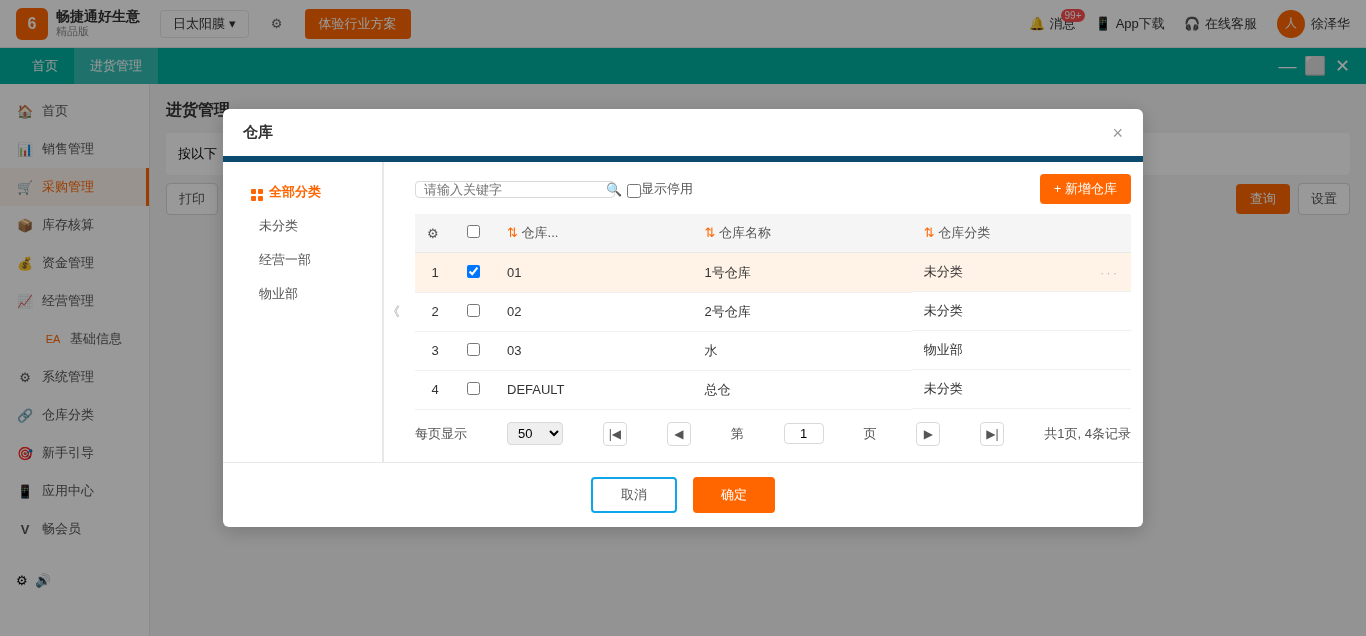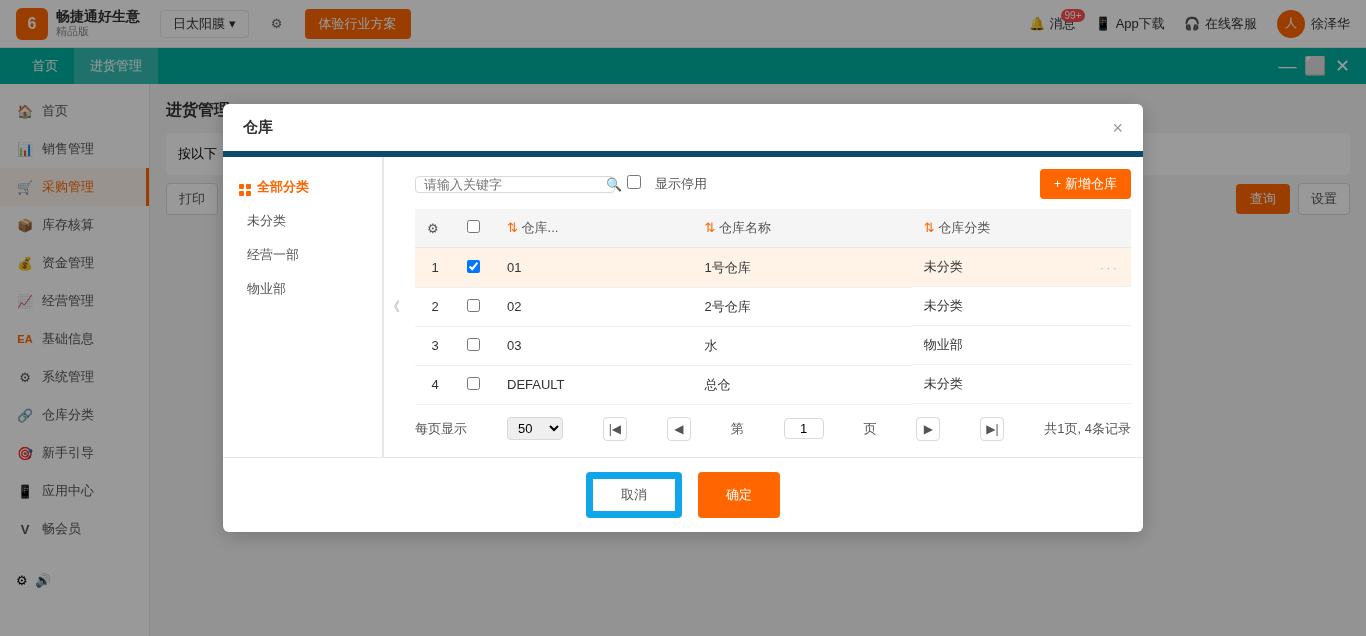--- a/index.html
+++ b/index.html
@@ -205,21 +205,21 @@
     .modal-body {
       display: flex;
       flex: 1;
       overflow: hidden;
     }
 
     
     .category-panel {
       width: 160px;
       border-right: 1px solid #e8e8e8;
-      padding: 12px 0;
+      padding: 12px 12px;
       flex-shrink: 0;
     }
     .cat-header {
       display: flex; align-items: center; gap: 6px;
       padding: 8px 16px;
       color: #f60;
       font-weight: bold;
       cursor: pointer;
       font-size: 13px;
     }
@@ -261,21 +261,21 @@
       width: 200px;
     }
     .search-box input {
       border: none;
       outline: none;
       font-size: 13px;
       flex: 1;
       color: #ccc;
     }
     .show-disabled {
-      display: flex; align-items: flex-start; gap: 14px;
+      display: flex; align-items: flex-end; gap: 0;
       color: #555; font-size: 13px;
     }
     .checkbox { width: 14px; height: 14px; cursor: pointer; }
     .btn-new {
       margin-left: auto;
       background: #f60;
       color: white;
       border: none;
       padding: 6px 14px;
       border-radius: 4px;
@@ -343,21 +343,21 @@
     .modal-footer {
       display: flex;
       justify-content: center;
       gap: 16px;
       padding: 14px 20px;
       border-top: 1px solid #e8e8e8;
     }
     .btn-cancel {
       background: #fff;
       color: #555;
-      border: 7px solid #0ea5e9;
+      border: 2px solid #0ea5e9;
       padding: 7px 28px;
       border-radius: 4px;
       cursor: pointer;
       font-size: 13px;
     }
     .btn-confirm {
       background: #f60;
       color: white;
       border: none;
       padding: 7px 28px;
@@ -440,21 +440,21 @@
     </div>
     <div class="sidebar-item">
       <span class="sidebar-icon">💰</span>
       <span>资金管理</span>
     </div>
     <div class="sidebar-item">
       <span class="sidebar-icon">📈</span>
       <span>经营管理</span>
     </div>
     <div class="sidebar-item">
-      <span class="sidebar-icon" style="font-size:11px; font-weight:bold; color:#f60;">EA</span>
+      <span class="sidebar-icon" style="font-size:11px; font-weight:normal; color:#f60;margin-left:28px;">EA</span>
       <span>基础信息</span>
     </div>
     <div class="sidebar-item">
       <span class="sidebar-icon">⚙</span>
       <span>系统管理</span>
     </div>
     <div class="sidebar-item">
       <span class="sidebar-icon">🔗</span>
       <span>仓库分类</span>
     </div>

